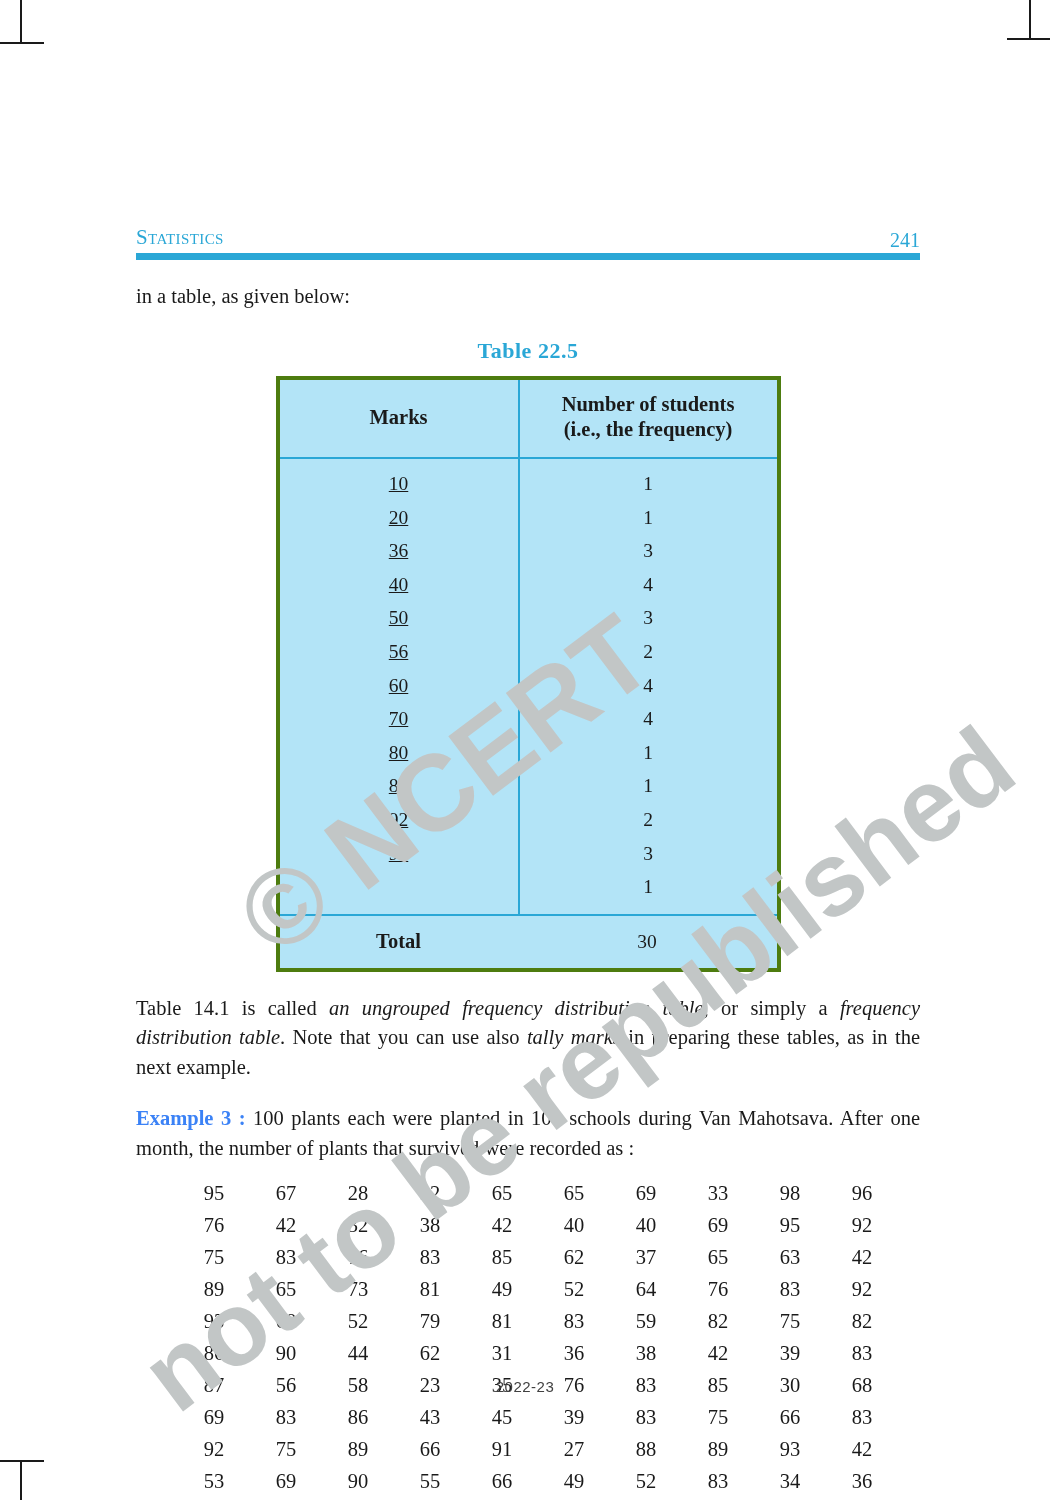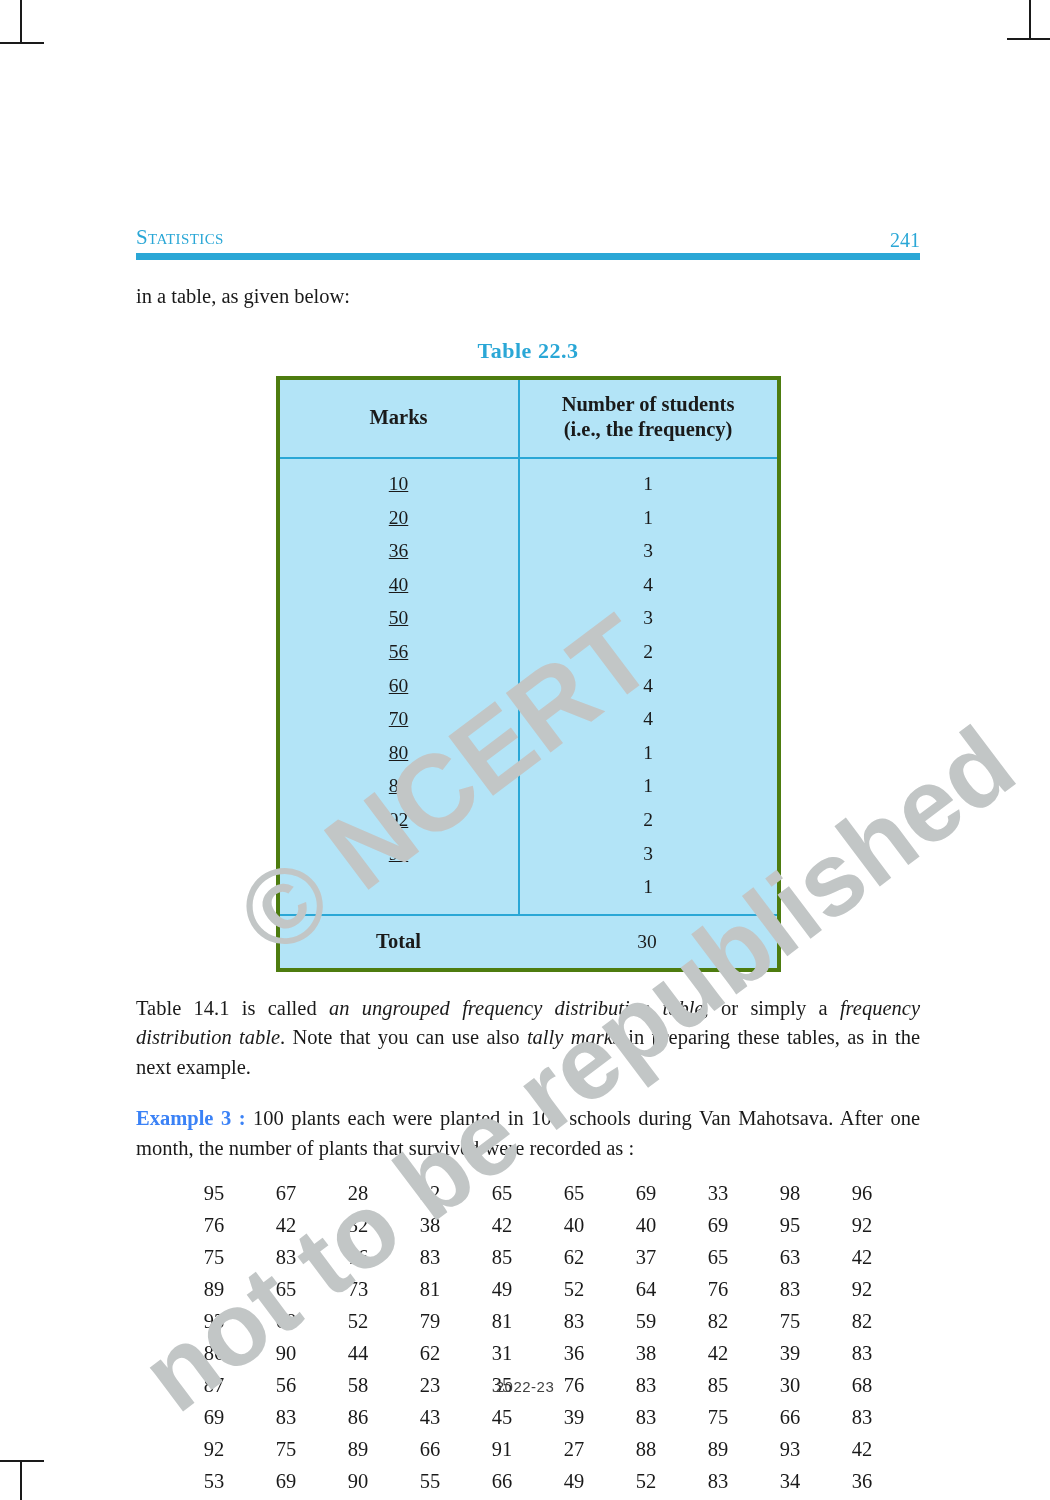--- a/index.html
+++ b/index.html
@@ -220,21 +220,21 @@
   <div class="content">
 
     <div class="runhead">
       <div class="runhead-title"><span class="cap">S</span><span>TATISTICS</span></div>
       <div class="runhead-page">241</div>
     </div>
     <div class="runhead-rule"></div>
 
     <div class="intro">in a table, as given below:</div>
 
-    <div class="table-caption">Table  22.3</div>
+    <div class="table-caption">Table  22.5</div>
 
     <div class="freq-table">
       <div class="ft-head">
         <div class="cell ft-col-a">Marks</div>
         <div class="cell ft-col-b">
           <div>Number  of  students</div>
           <div>(i.e.,  the  frequency)</div>
         </div>
       </div>
       <div class="ft-body">

